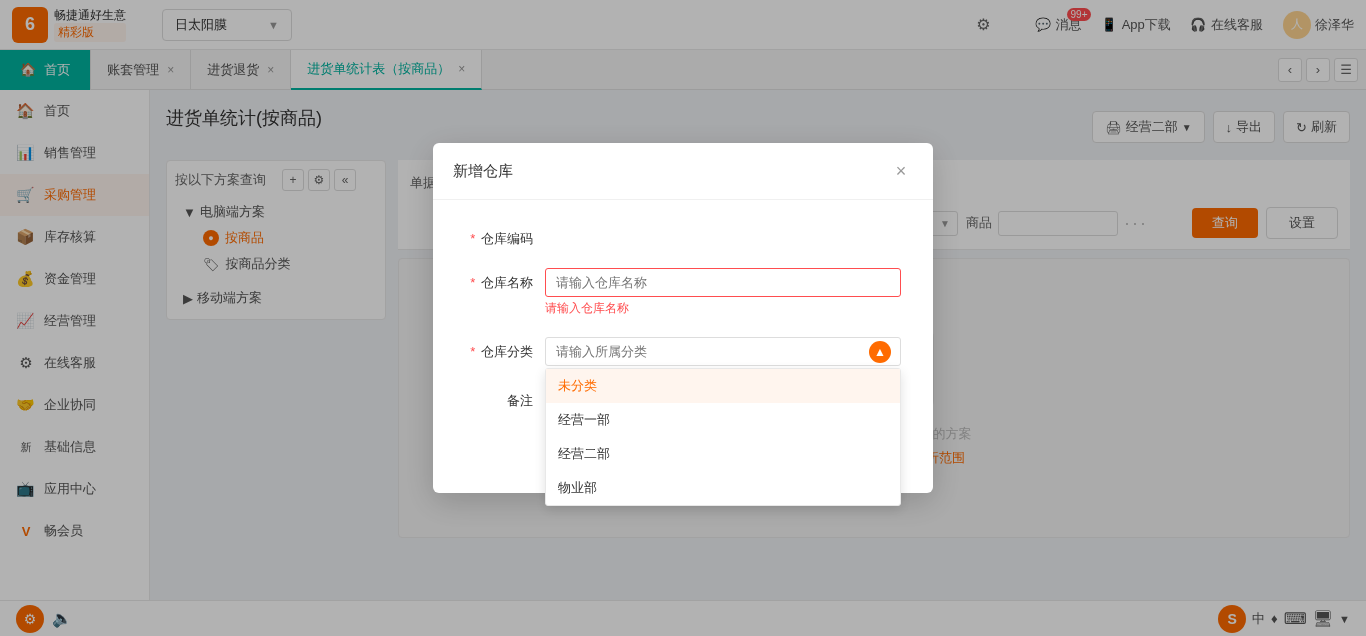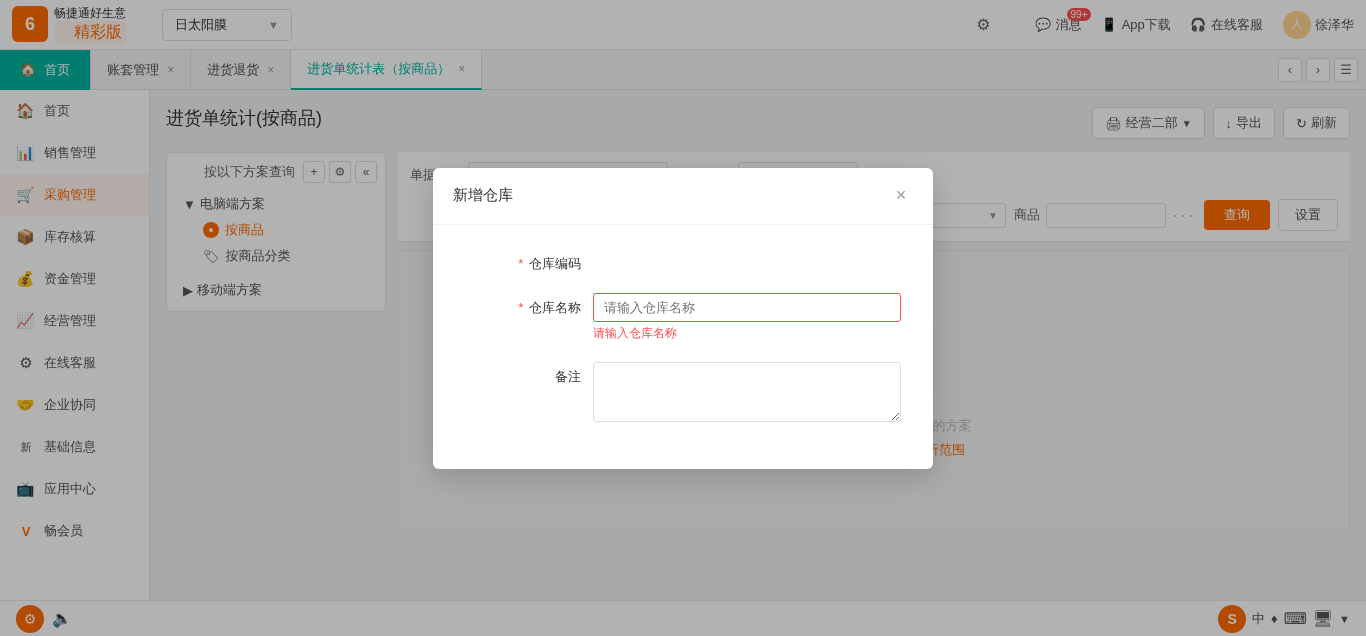--- a/index.html
+++ b/index.html
@@ -28,21 +28,21 @@
       background: #ff6b00;
       border-radius: 6px;
       display: flex;
       align-items: center;
       justify-content: center;
       color: white;
       font-size: 18px;
       font-weight: bold;
     }
     .logo-text { font-size: 12px; color: #333; line-height: 1.4; }
-    .logo-badge { font-size: 16px; color: #ff6b00; background: #fff5ee; padding: 1px 4px; border-radius: 3px; text-align: right; }
+    .logo-badge { font-size: 12px; color: #ff6b00; background: #fff5ee; padding: 1px 4px; border-radius: 3px; }
 
     .store-selector {
       display: flex;
       align-items: center;
       gap: 6px;
       padding: 6px 12px;
       border: 1px solid #ddd;
       border-radius: 4px;
       cursor: pointer;
       min-width: 130px;
@@ -199,31 +199,30 @@
     
     .content-area {
       flex: 1;
       padding: 16px;
       overflow: auto;
       position: relative;
     }
     .page-title {
       font-size: 18px;
       color: #333;
-      margin-bottom: 10px;
+      margin-bottom: 18px;
       font-weight: 500;
     }
     .filter-header {
       display: flex;
       align-items: center;
-      gap: 8px;
+      gap: 16px;
       margin-bottom: 8px;
       color: #666;
       font-size: 13px;
-      justify-content: flex-end;
     }
     .filter-actions { display: flex; gap: 4px; }
     .filter-action-btn {
       width: 22px;
       height: 22px;
       border: 1px solid #ddd;
       border-radius: 3px;
       display: flex;
       align-items: center;
       justify-content: center;
@@ -274,26 +273,27 @@
       font-size: 13px;
     }
     .query-btn {
       background: #ff6b00;
       color: white;
       border: none;
       padding: 6px 20px;
       border-radius: 4px;
       cursor: pointer;
       font-size: 13px;
+      margin-left: 36px;
     }
     .settings-btn {
       background: #fff;
       color: #555;
       border: 1px solid #ddd;
-      padding: 6px 16px;
+      padding: 6px 22px;
       border-radius: 4px;
       cursor: pointer;
       font-size: 13px;
     }
 
     
     .filter-row {
       display: flex;
       align-items: center;
       gap: 12px;
@@ -371,21 +371,21 @@
     .modal-close {
       cursor: pointer;
       color: #999;
       font-size: 18px;
       width: 24px;
       height: 24px;
       display: flex;
       align-items: center;
       justify-content: center;
     }
-    .modal-body { padding: 24px 32px; margin-left: 48px; }
+    .modal-body { padding: 24px 32px; }
     .form-row {
       display: flex;
       align-items: flex-start;
       margin-bottom: 20px;
       gap: 0;
     }
     .form-label {
       width: 80px;
       text-align: right;
       padding-right: 12px;
@@ -783,20 +783,39 @@
         <div class="form-label">
           <span class="required">*</span>
           <span>仓库名称</span>
         </div>
         <div class="form-input-wrap">
           <input class="form-input error" type="text" placeholder="请输入仓库名称" style="">
           <div class="error-msg">请输入仓库名称</div>
         </div>
       </div>
 
+      <div class="form-row">
+        <div class="form-label">
+          <span class="required">*</span>
+          <span>仓库分类</span>
+        </div>
+        <div class="form-input-wrap" style="position:relative;">
+          <div class="form-input-select-wrap">
+            <input class="form-select-input" type="text" placeholder="请输入所属分类" style="">
+            <div class="select-arrow">▲</div>
+          </div>
+
+          <div class="dropdown-list">
+            <div class="dropdown-item highlighted">未分类</div>
+            <div class="dropdown-item">经营一部</div>
+            <div class="dropdown-item">经营二部</div>
+            <div class="dropdown-item">物业部</div>
+          </div>
+        </div>
+      </div>
 
       <div class="form-row">
         <div class="form-label">
           <span>备注</span>
         </div>
         <div class="form-input-wrap">
           <textarea class="form-textarea" style=""></textarea>
         </div>
       </div>
     </div>

